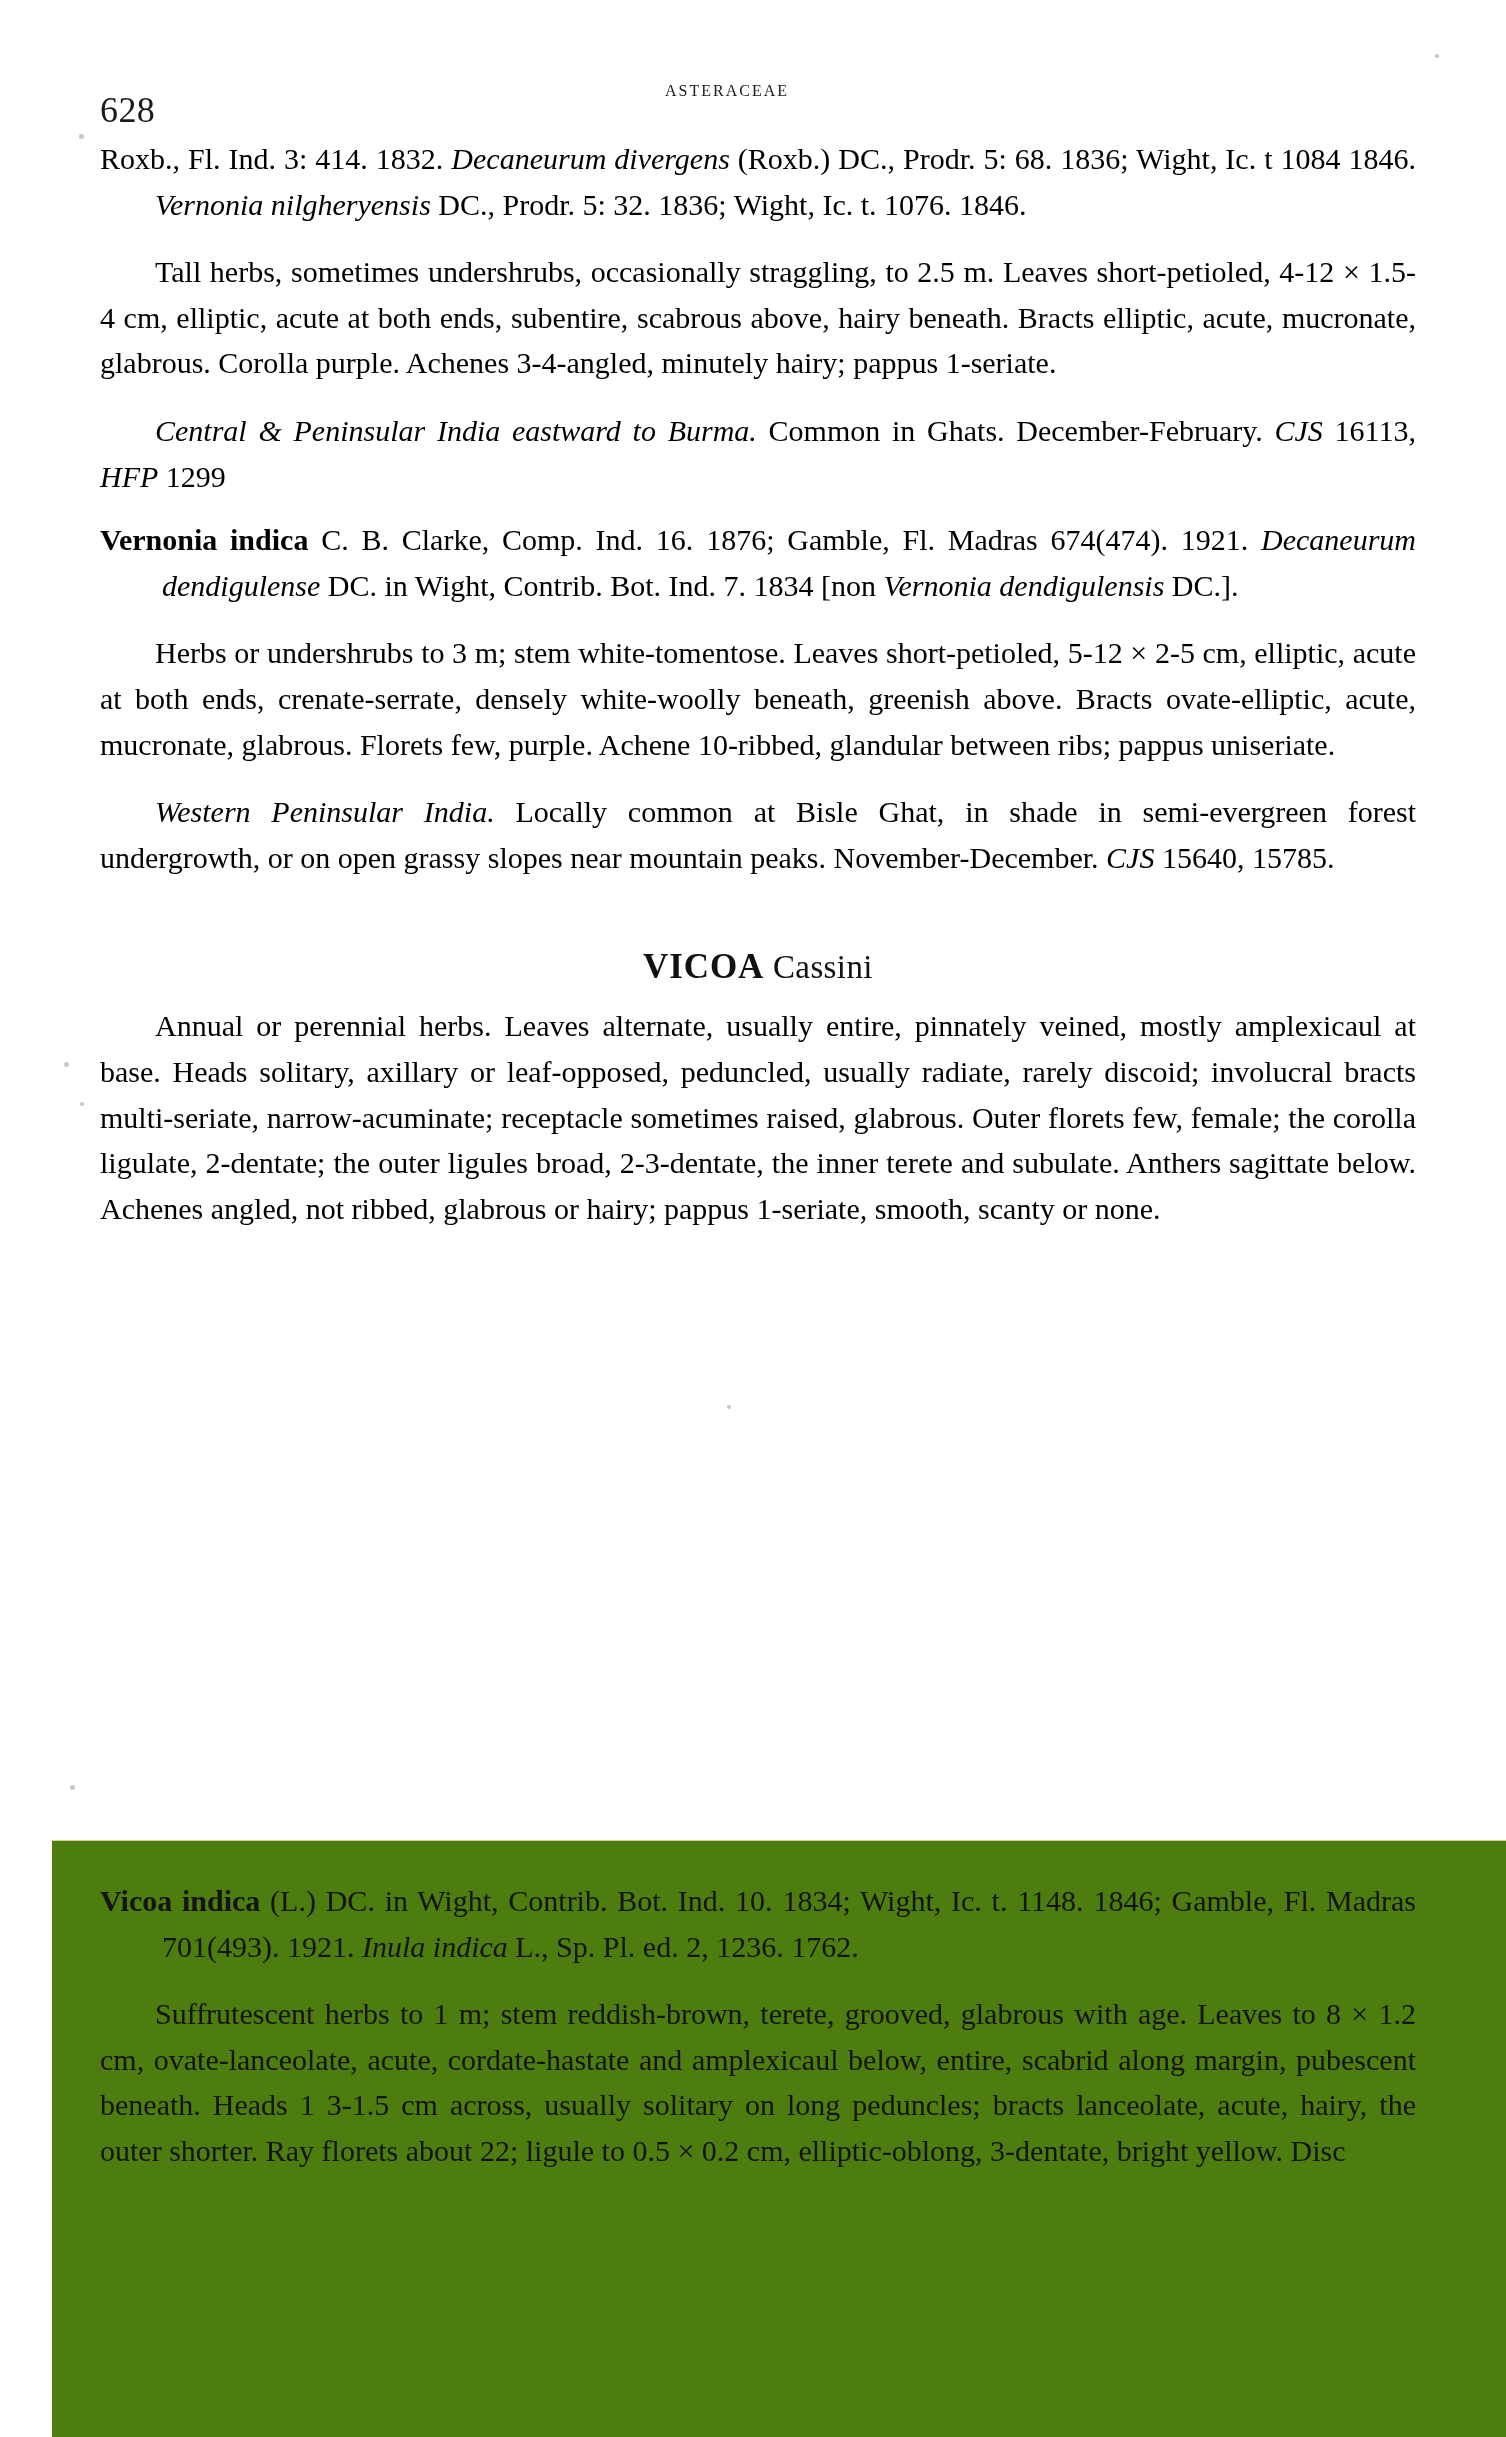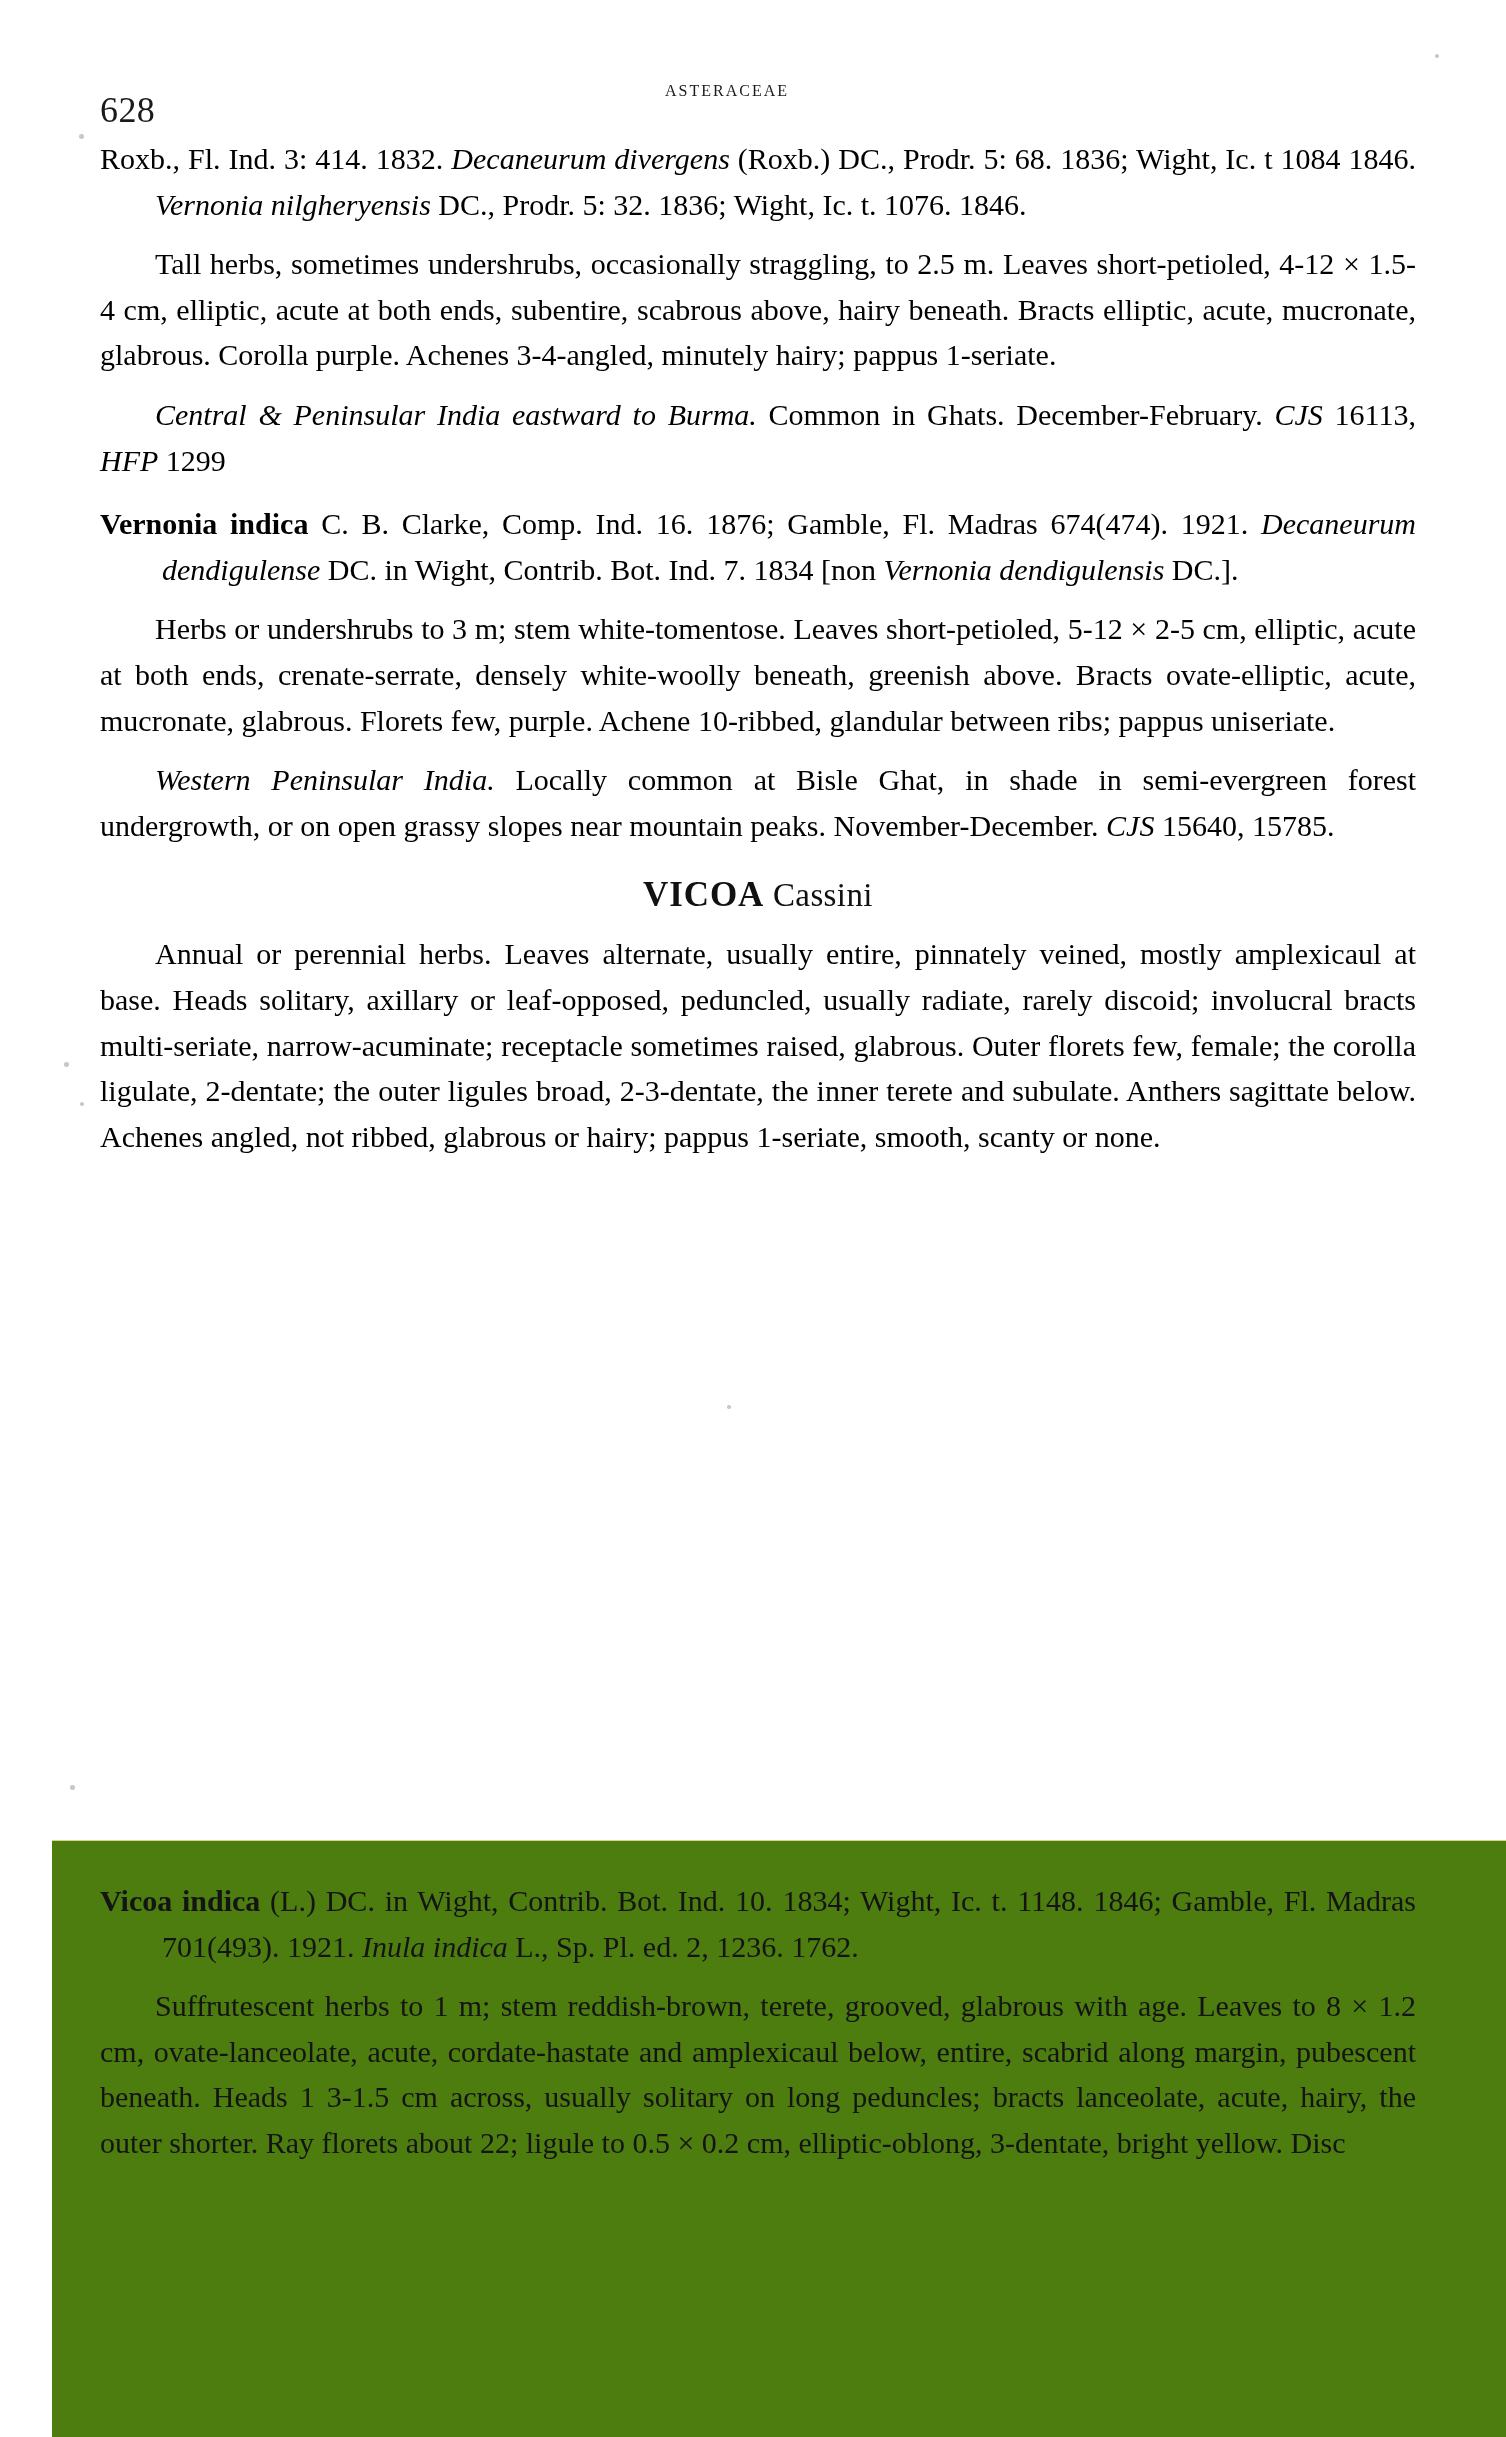--- a/index.html
+++ b/index.html
@@ -63,26 +63,26 @@
   .indent-1 { text-indent: 55px; }
   .hang {
     padding-left: 55px;
     text-indent: -55px;
   }
   .hang2 {
     padding-left: 62px;
     text-indent: -62px;
   }
   .bd { font-weight: bold; }
-  .sp-top-s { margin-top: 14px; }
+  .sp-top-s { margin-top: 22px; }
   .sp-top-m { margin-top: 18px; font-family: Liberation Serif, serif; }
   .genus-head {
     text-align: center;
     font-size: 33px;
-    margin-top: 27px;
+    margin-top: 67px;
     margin-bottom: 16px;
     letter-spacing: 0.4px;
   }
   .genus-head .bd {
     font-weight: bold;
     font-size: 35px;
     letter-spacing: 0.9px;
   }
   .highlight-block {
     position: absolute;

